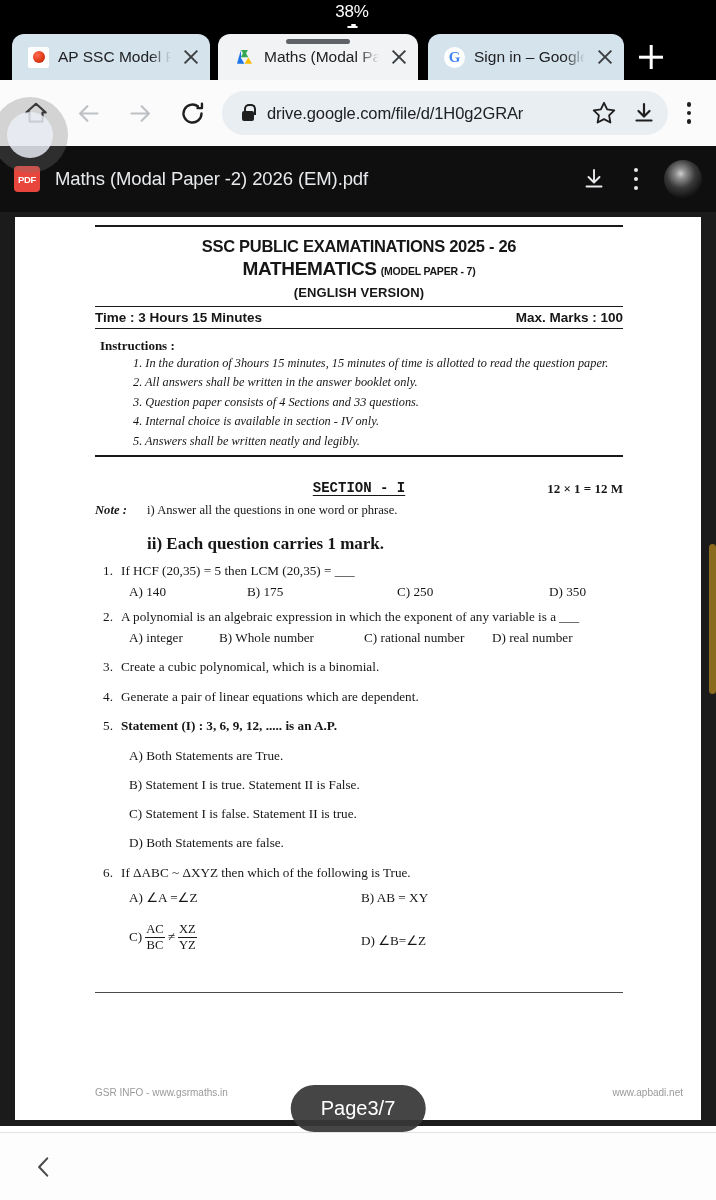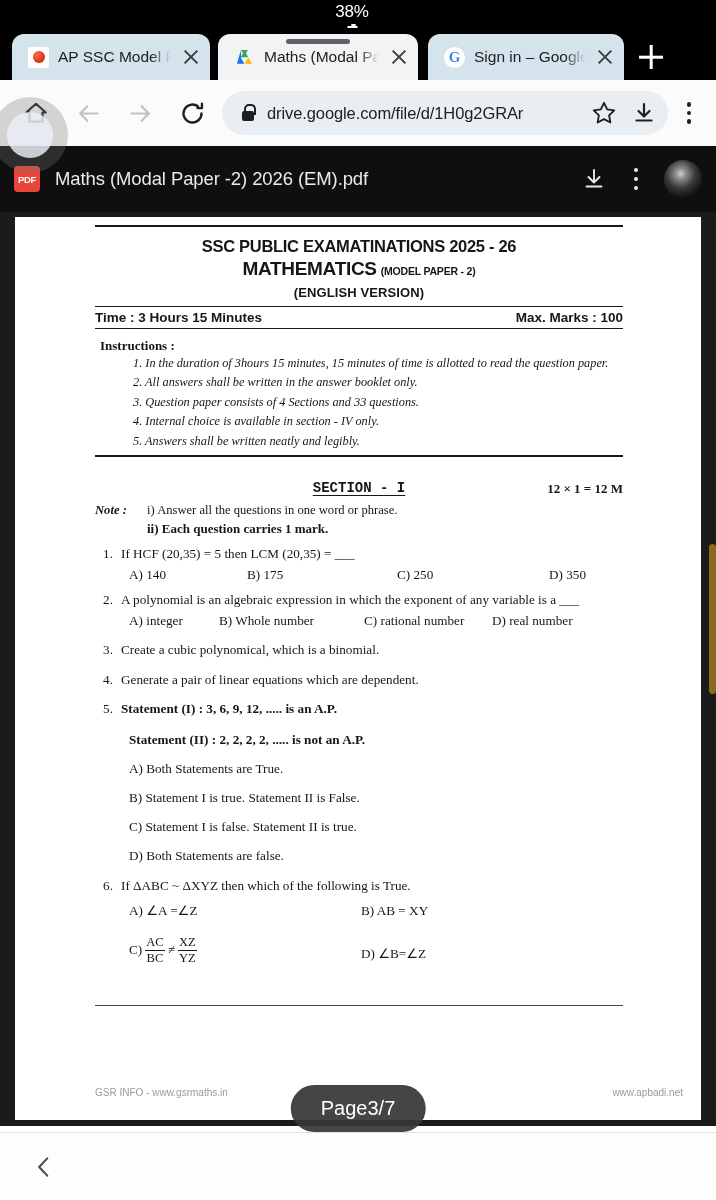--- a/index.html
+++ b/index.html
@@ -200,21 +200,21 @@
     font-weight: 700; font-size: 14px; text-decoration: underline;
     text-underline-offset: 2.5px; font-family: Liberation Mono, monospace;
   }
   .sec-marks {
     position: absolute; right: 0; top: 1px; font-weight: 700; font-size: 13px;
   }
   .note {
     font-size: 12.6px; margin-top: 5px; display: flex; gap: 4px;
   }
   .note .lbl { font-style: italic; font-weight: 700; flex: 0 0 48px; }
-  .note-ii { font-weight: 700; font-size: 13px; padding-left: 52px; margin-top: 3px; }
+  .note-ii { font-weight: 700; font-size: 17px; padding-left: 52px; margin-top: 16px; }
 
   .q { display: flex; font-size: 13.2px; margin-top: 8px; line-height: 1.35; }
   .q .num { flex: 0 0 26px; text-align: right; padding-right: 8px; }
   .q .body { flex: 1 1 auto; }
   .opts { display: flex; font-size: 13.2px; margin-top: 4px; padding-left: 34px; }
   .opts.o1 > div:nth-child(1) { width: 118px; }
   .opts.o1 > div:nth-child(2) { width: 150px; }
   .opts.o1 > div:nth-child(3) { width: 152px; }
   .opts.o2 > div:nth-child(1) { width: 90px; }
   .opts.o2 > div:nth-child(2) { width: 145px; }
@@ -392,21 +392,21 @@
   </div>
 
   <div class="pagewrap">
     <div class="page">
       <div class="doc">
 
         <div class="rule-top"></div>
 
         <div class="hdr-line1">SSC PUBLIC EXAMATINATIONS 2025 - 26</div>
         <div class="hdr-line2">
-          <span>MATHEMATICS</span><small>(MODEL PAPER - 2)</small>
+          <span>MATHEMATICS</span><small>(MODEL PAPER - 7)</small>
         </div>
         <div class="hdr-line3">(ENGLISH VERSION)</div>
 
         <div class="tmrow">
           <span>Time : 3 Hours 15 Minutes</span>
           <span>Max. Marks : 100</span>
         </div>
 
         <div class="instr-title">Instructions :</div>
         <div class="instr">1.  In the duration of 3hours 15 minutes, 15 minutes of time is allotted to read the question paper.</div>
@@ -456,21 +456,20 @@
 
         <div class="q" style="margin-top:12px">
           <span class="num">4.</span>
           <span class="body">Generate a pair of linear equations which are dependent.</span>
         </div>
 
         <div class="q" style="margin-top:12px">
           <span class="num">5.</span>
           <span class="body" style="font-weight:700">Statement (I) : 3, 6, 9, 12, ..... is an A.P.</span>
         </div>
-        <div class="stmt" style="font-weight:700">Statement (II) : 2, 2, 2, 2, ..... is not an A.P.</div>
         <div class="optline">A) Both Statements are True.</div>
         <div class="optline">B) Statement I is true. Statement II is False.</div>
         <div class="optline">C) Statement I is false. Statement II is true.</div>
         <div class="optline">D) Both Statements are false.</div>
 
         <div class="q" style="margin-top:13px">
           <span class="num">6.</span>
           <span class="body">If ΔABC ~ ΔXYZ then which of the following is True.</span>
         </div>
         <div class="q6opts">

